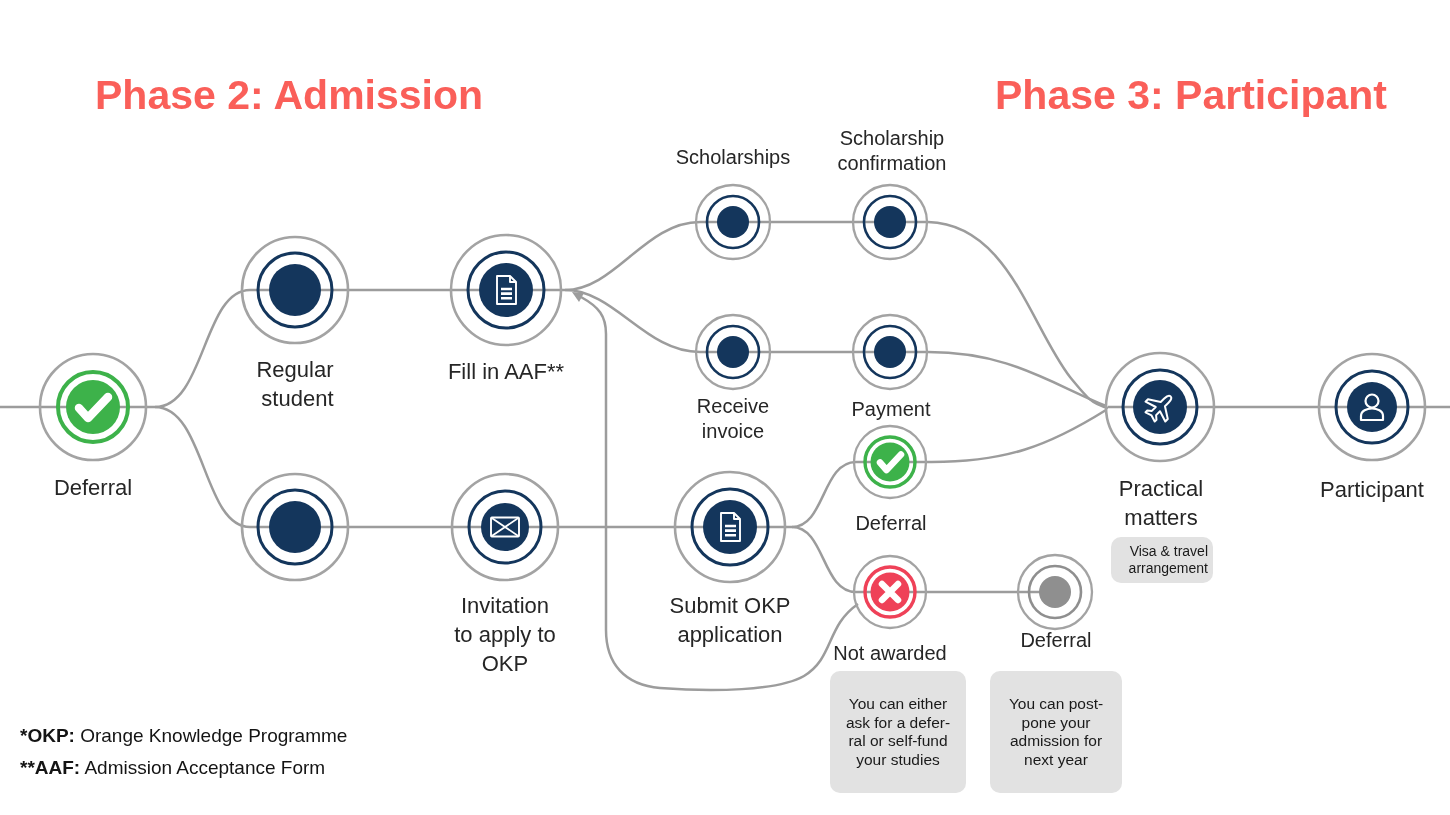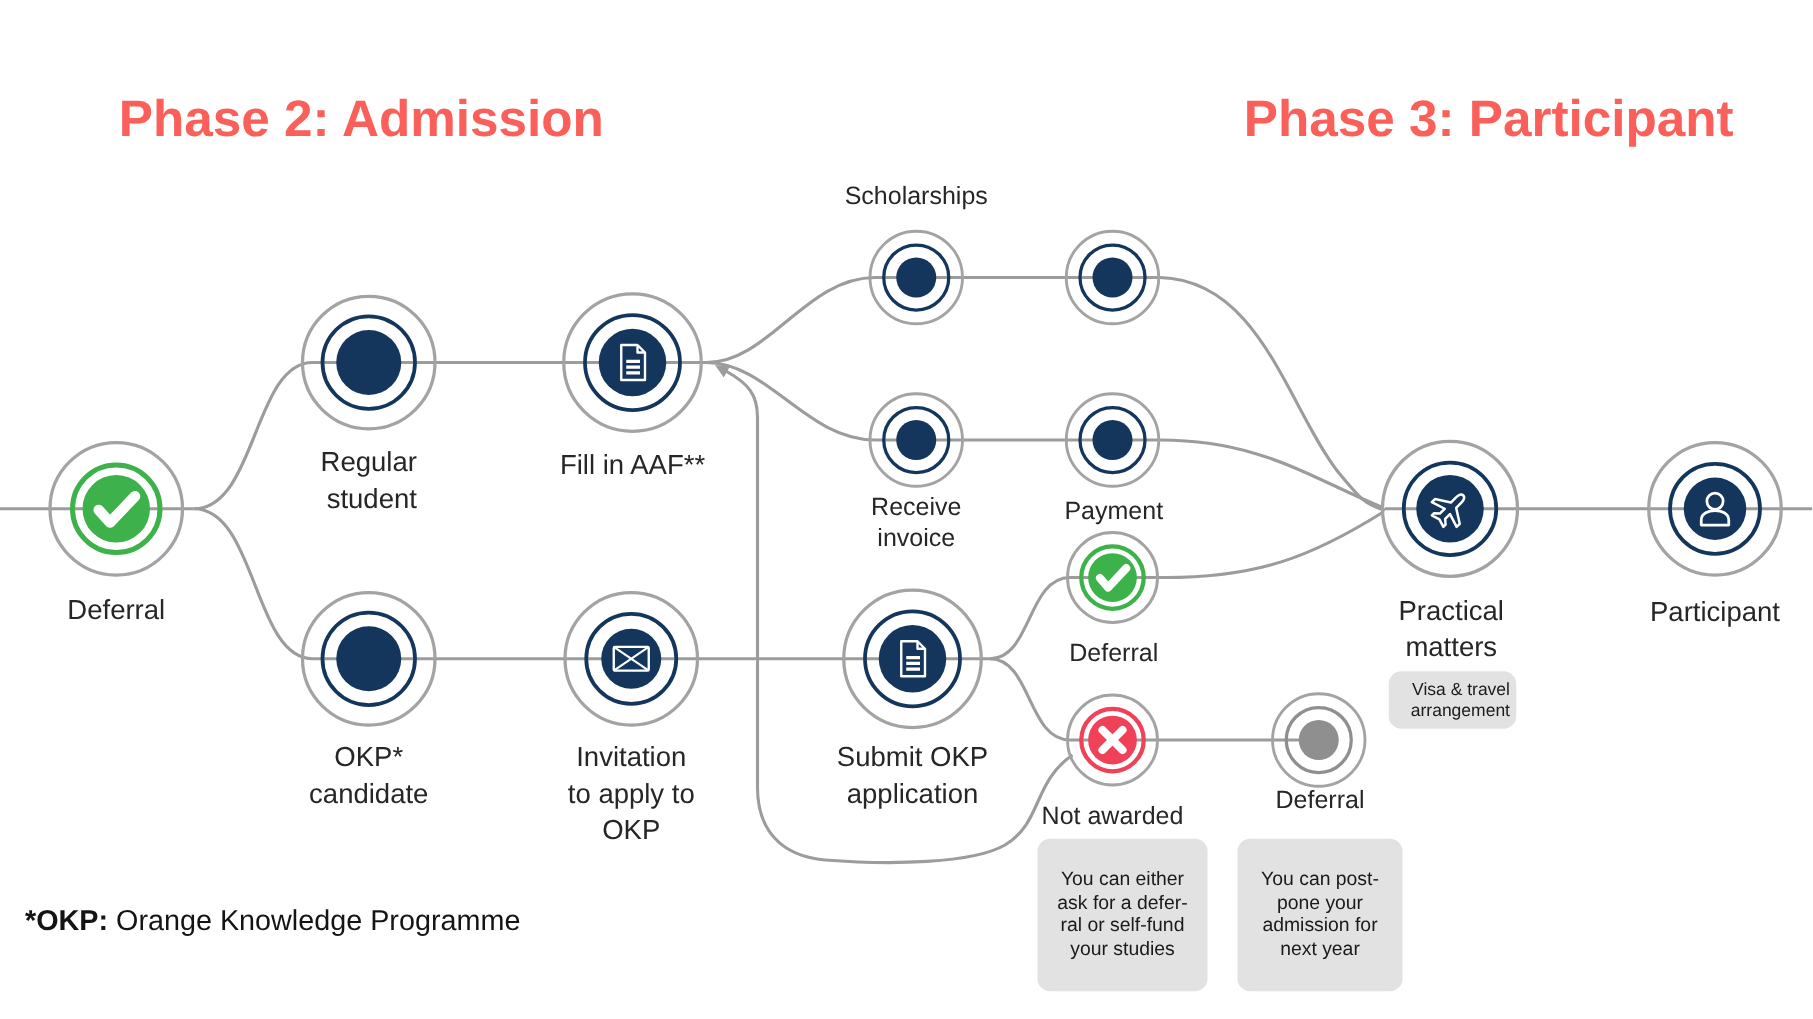--- a/index.html
+++ b/index.html
@@ -34,21 +34,21 @@
   .lbl-lg{font-size:22px;line-height:29px;}
   .lbl-sm{font-size:20px;line-height:25px;}
   .note-box{
     position:absolute;transform:translateX(-50%);text-align:center;
     background:#e2e2e2;color:#1a1a1a;border-radius:10px;
     white-space:pre-line;
   }
   .note-lg{font-size:15.5px;line-height:18.5px;padding:24px 6px;}
   .note-sm{font-size:14px;line-height:17px;padding:6px 5px;text-align:right;}
   .footnotes{
-    position:absolute;left:20px;top:720px;font-size:23px;line-height:32px;color:#141414;
+    position:absolute;left:20px;top:720px;font-size:19px;line-height:32px;color:#141414;
   }
   .footnotes b{font-weight:bold;}
 </style>
 </head>
 <body>
 
 <div id="canvas">
 
   <svg id="diagram-svg" width="1450" height="815" viewBox="0 0 1450 815">
 
@@ -179,25 +179,25 @@
   </svg>
 
   <div class="phase-title" style="left:95px;top:72px;">Phase 2: Admission</div>
   <div class="phase-title" style="left:995px;top:72px;">Phase 3: Participant</div>
 
   <div class="node-label lbl-lg" style="left:93px;top:473px;">Deferral</div>
   <div class="node-label lbl-lg" style="left:295px;top:355px;text-align:right;">Regular
 student</div>
   <div class="node-label lbl-lg" style="left:506px;top:357px;">Fill in AAF**</div>
   <div class="node-label lbl-sm" style="left:733px;top:145px;">Scholarships</div>
+  <div class="node-label lbl-sm" style="left:892px;top:126px;">Scholarship
+confirmation</div>
   <div class="node-label lbl-sm" style="left:733px;top:394px;">Receive
 invoice</div>
   <div class="node-label lbl-sm" style="left:891px;top:397px;">Payment</div>
-  <div class="node-label lbl-lg" style="left:295px;top:591px;">OKP*
-candidate</div>
   <div class="node-label lbl-lg" style="left:505px;top:591px;">Invitation
 to apply to
 OKP</div>
   <div class="node-label lbl-lg" style="left:730px;top:591px;">Submit OKP
 application</div>
   <div class="node-label lbl-sm" style="left:891px;top:511px;">Deferral</div>
   <div class="node-label lbl-sm" style="left:890px;top:641px;">Not awarded</div>
   <div class="node-label lbl-sm" style="left:1056px;top:628px;">Deferral</div>
   <div class="node-label lbl-lg" style="left:1161px;top:474px;">Practical
 matters</div>
@@ -209,15 +209,16 @@
 ask for a defer-
 ral or self-fund
 your studies</div>
   <div class="note-box note-lg" style="left:1056px;top:671px;width:120px;">You can post-
 pone your
 admission for
 next year</div>
 
   <div class="footnotes">
     <div><b>*OKP:</b><span> Orange Knowledge Programme</span></div>
+    <div><b>**AAF:</b><span> Admission Acceptance Form</span></div>
   </div>
 
 </div>
 
 </body></html>

